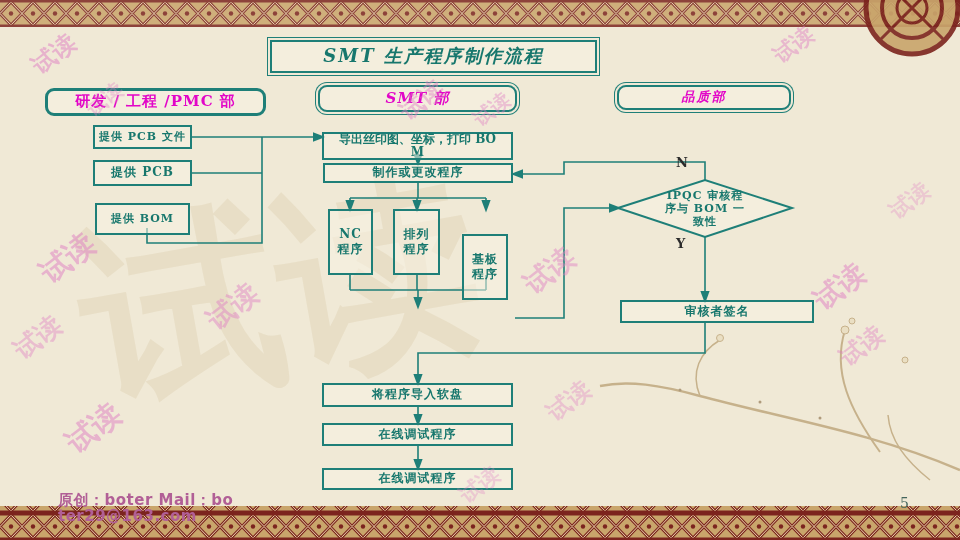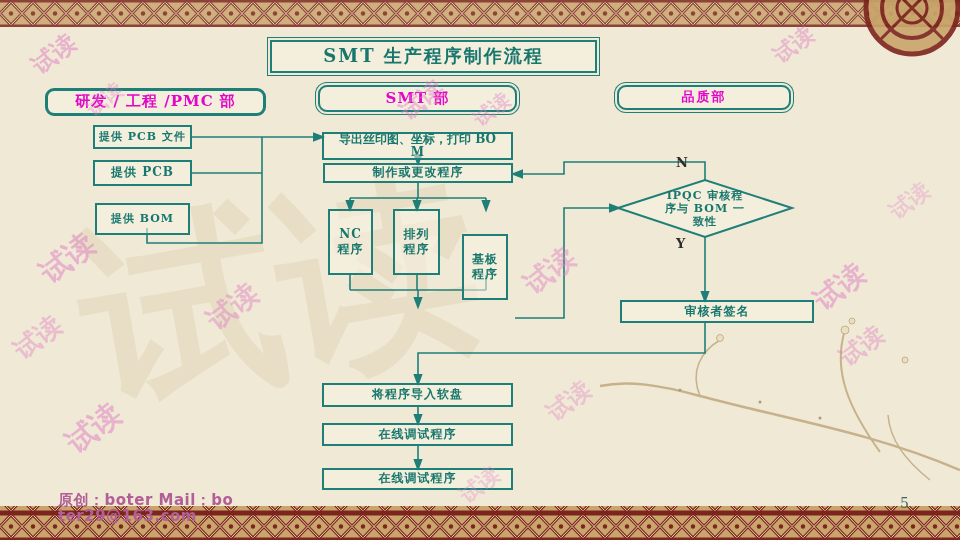--- a/index.html
+++ b/index.html
@@ -10,21 +10,21 @@
   }
   .layer{position:absolute;left:0;top:0;width:960px;height:540px;}
   
   .box{
     position:absolute; box-sizing:border-box;
     border:2px solid #1e7f78; background:rgba(248,242,228,.55);
     color:#17776d; font-weight:bold;
     display:flex; flex-direction:column; align-items:center; justify-content:center;
     text-align:center; z-index:3; letter-spacing:1px; line-height:1.15;
   }
-  .double{box-shadow:0 0 0 2px #f0e9d6,0 0 0 3px #1e7f78;}
+  .double{box-shadow:0 0 0 2px #f0e9d6,0 0 0 3px #1e7f78;font-style:italic;}
   .hdr{color:#e206c8;border-radius:9px;}
   .lbl{position:absolute; z-index:3; color:#2b2b2b; font-weight:bold;}
   .diamond-text{
     position:absolute; z-index:3; color:#17776d; font-weight:bold;
     text-align:center; font-size:11px; line-height:13px; letter-spacing:1px;
   }
   .wm{
     position:absolute; z-index:5; color:#e07ec4; font-weight:bold;
     transform:rotate(-38deg); pointer-events:none; white-space:nowrap;
   }

